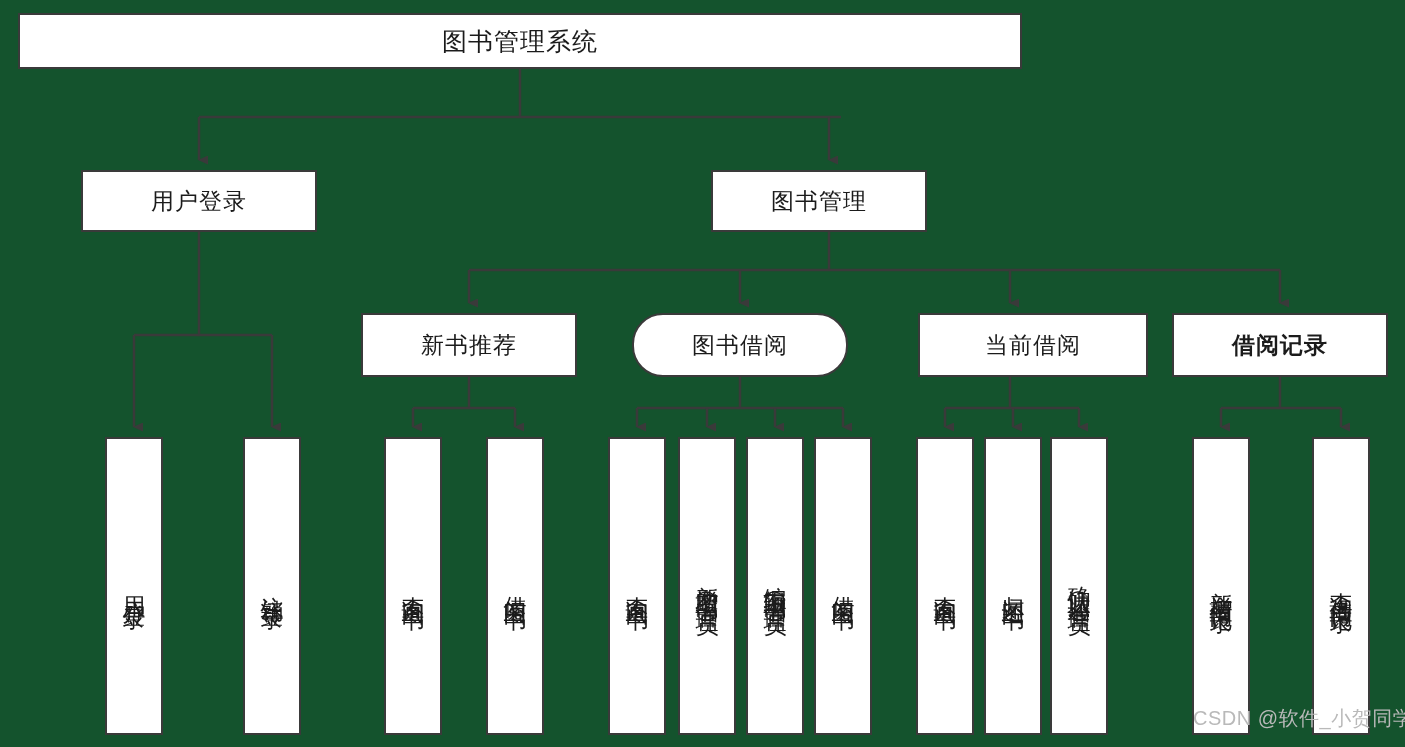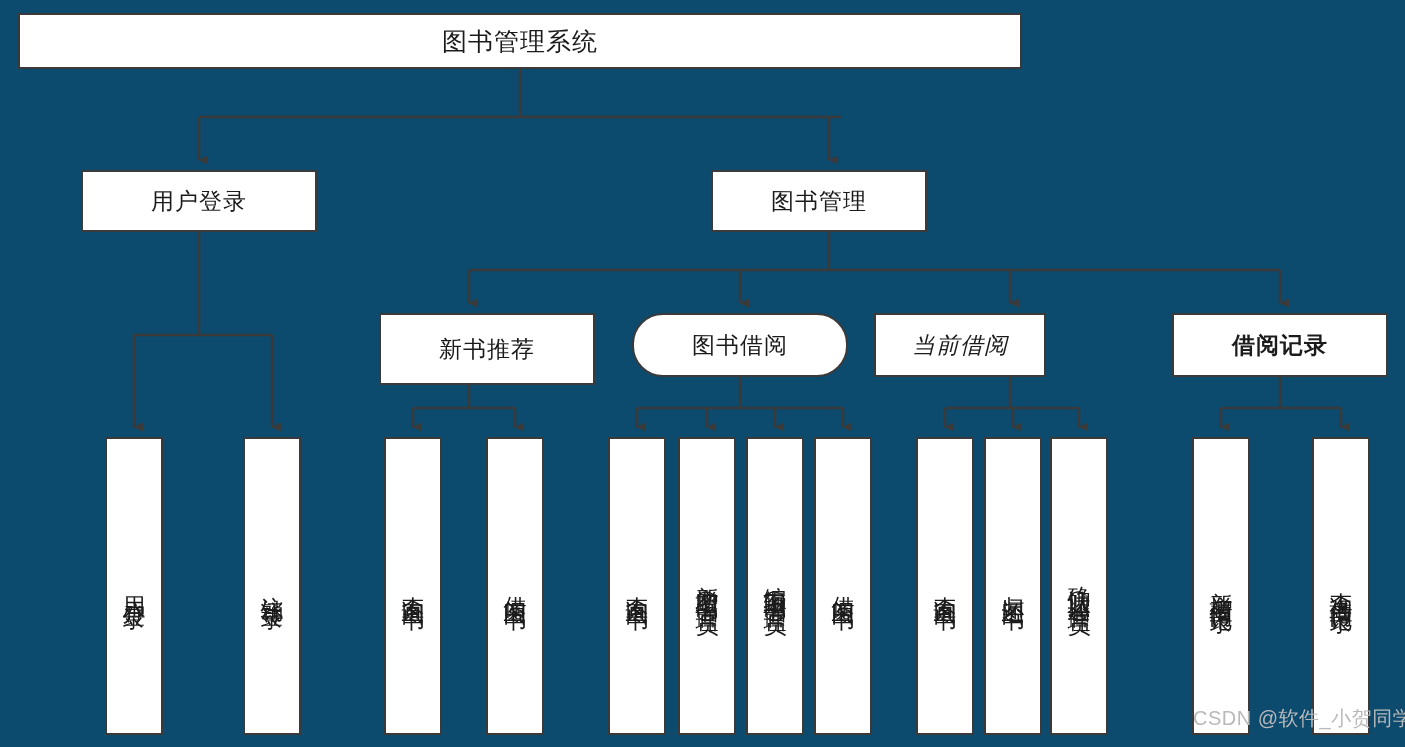--- a/index.html
+++ b/index.html
@@ -7,21 +7,21 @@
     padding: 0;
     background: #ffffff;
   }
   body {
     font-family: "Liberation Sans", "DejaVu Sans", sans-serif;
   }
   #canvas {
     position: relative;
     width: 1405px;
     height: 747px;
-    background: #0c4a6e;
+    background: #14532d;
     overflow: hidden;
   }
   svg.connectors {
     position: absolute;
     left: 0;
     top: 0;
     width: 1405px;
     height: 747px;
     pointer-events: none;
   }
@@ -120,27 +120,27 @@
     <span>图书管理系统</span>
   </div>
 
   <div class="node horiz" style="left:81px; top:170px; width:236px; height:62px;">
     <span>用户登录</span>
   </div>
   <div class="node horiz" style="left:711px; top:170px; width:216px; height:62px;">
     <span>图书管理</span>
   </div>
 
-  <div class="node horiz" style="left:379px; top:313px; width:216px; height:72px;">
+  <div class="node horiz" style="left:361px; top:313px; width:216px; height:64px;">
     <span>新书推荐</span>
   </div>
   <div class="node horiz" style="left:632px; top:313px; width:216px; height:64px;border-radius:31px;">
     <span>图书借阅</span>
   </div>
-  <div class="node horiz" style="left:874px; top:313px; width:172px; height:64px;font-style:italic;">
+  <div class="node horiz" style="left:918px; top:313px; width:230px; height:64px;">
     <span>当前借阅</span>
   </div>
   <div class="node horiz" style="left:1172px; top:313px; width:216px; height:64px;font-weight:bold;">
     <span>借阅记录</span>
   </div>
 
   <div class="node vert" style="left:105px; top:437px; width:58px; height:298px;">
     <span class="vtext">用户登录</span>
   </div>
   <div class="node vert" style="left:243px; top:437px; width:58px; height:298px;">

